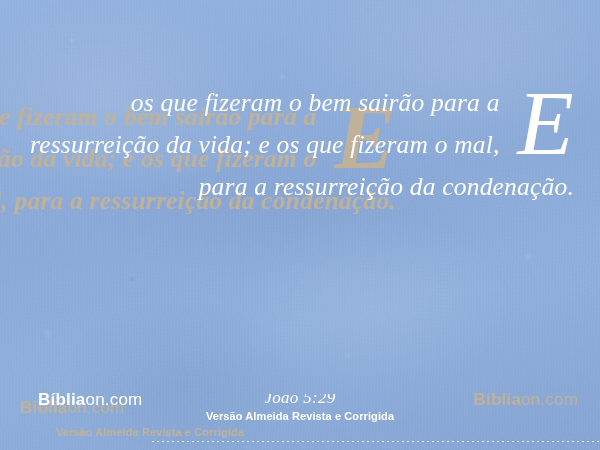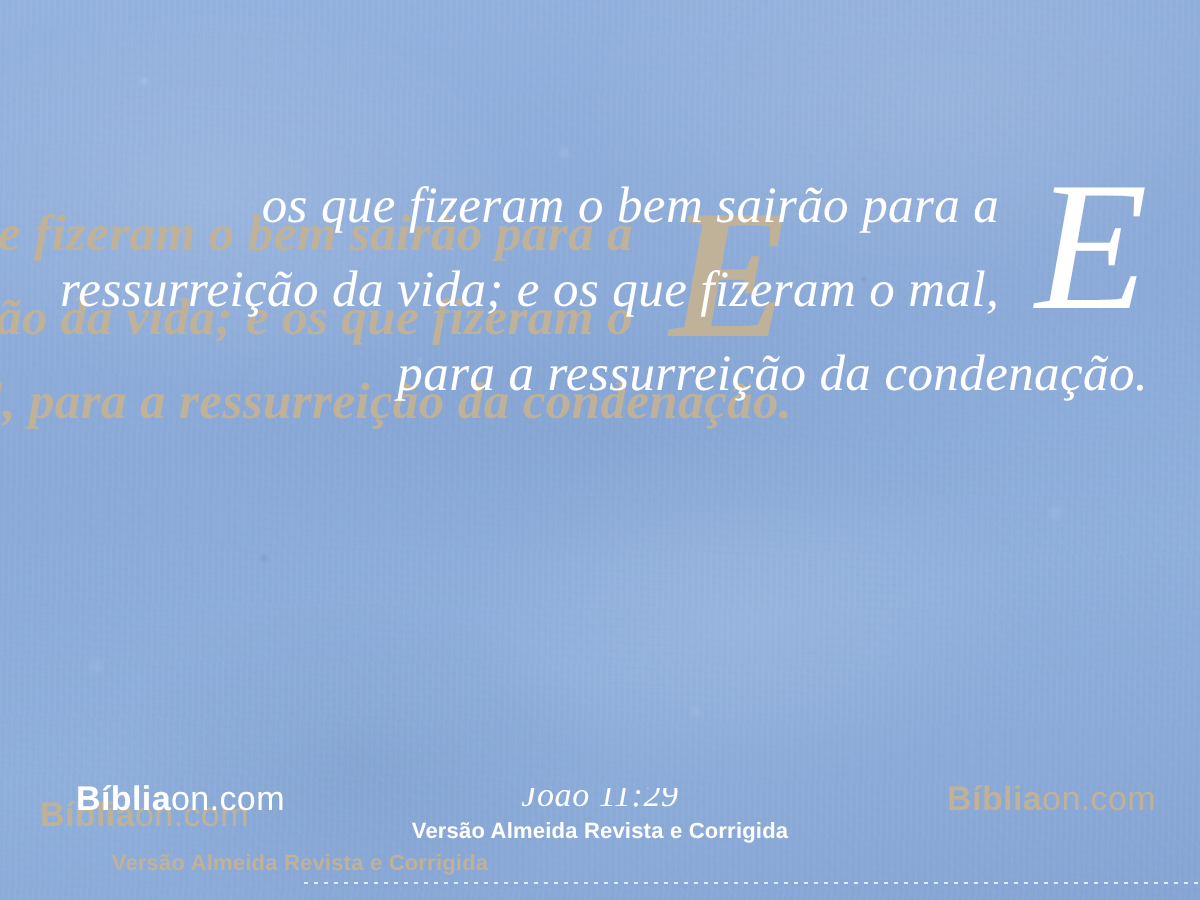--- a/index.html
+++ b/index.html
@@ -209,21 +209,21 @@
   <div class="layer white">
 
     <div class="verse-wrap">
       <p class="verse-text"><span class="dropcap">E</span><span> os que fizeram o bem sairão para a ressurreição da vida; e os que fizeram o mal, para a ressurreição da condenação.</span></p>
     </div>
 
     <div class="footer">
       <div class="logo"><span class="lg-a">Bíblia</span><span class="lg-b">on</span><span class="lg-c">.com</span></div>
 
       <div class="ref-block">
-        <div class="ref">João 11:29</div>
+        <div class="ref">João 5:29</div>
         <div class="version">Versão Almeida Revista e Corrigida</div>
       </div>
     </div>
   </div>
 
   <div class="dotted-rule"></div>
 
 </div>
 
 </body></html>

